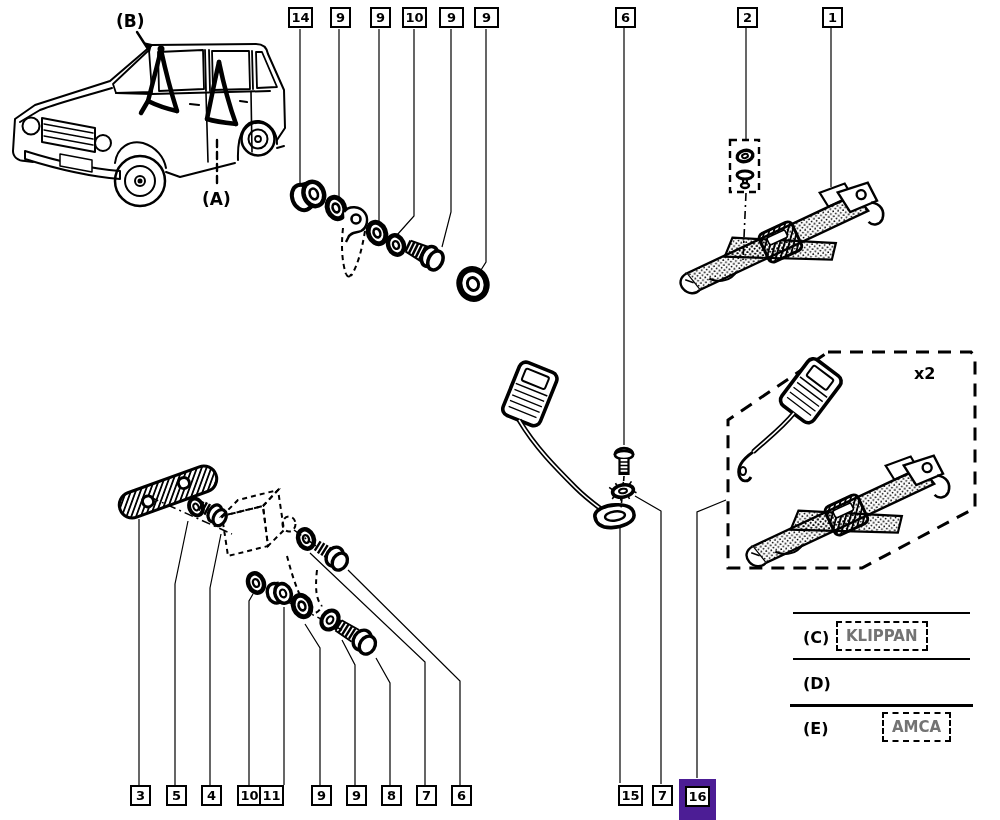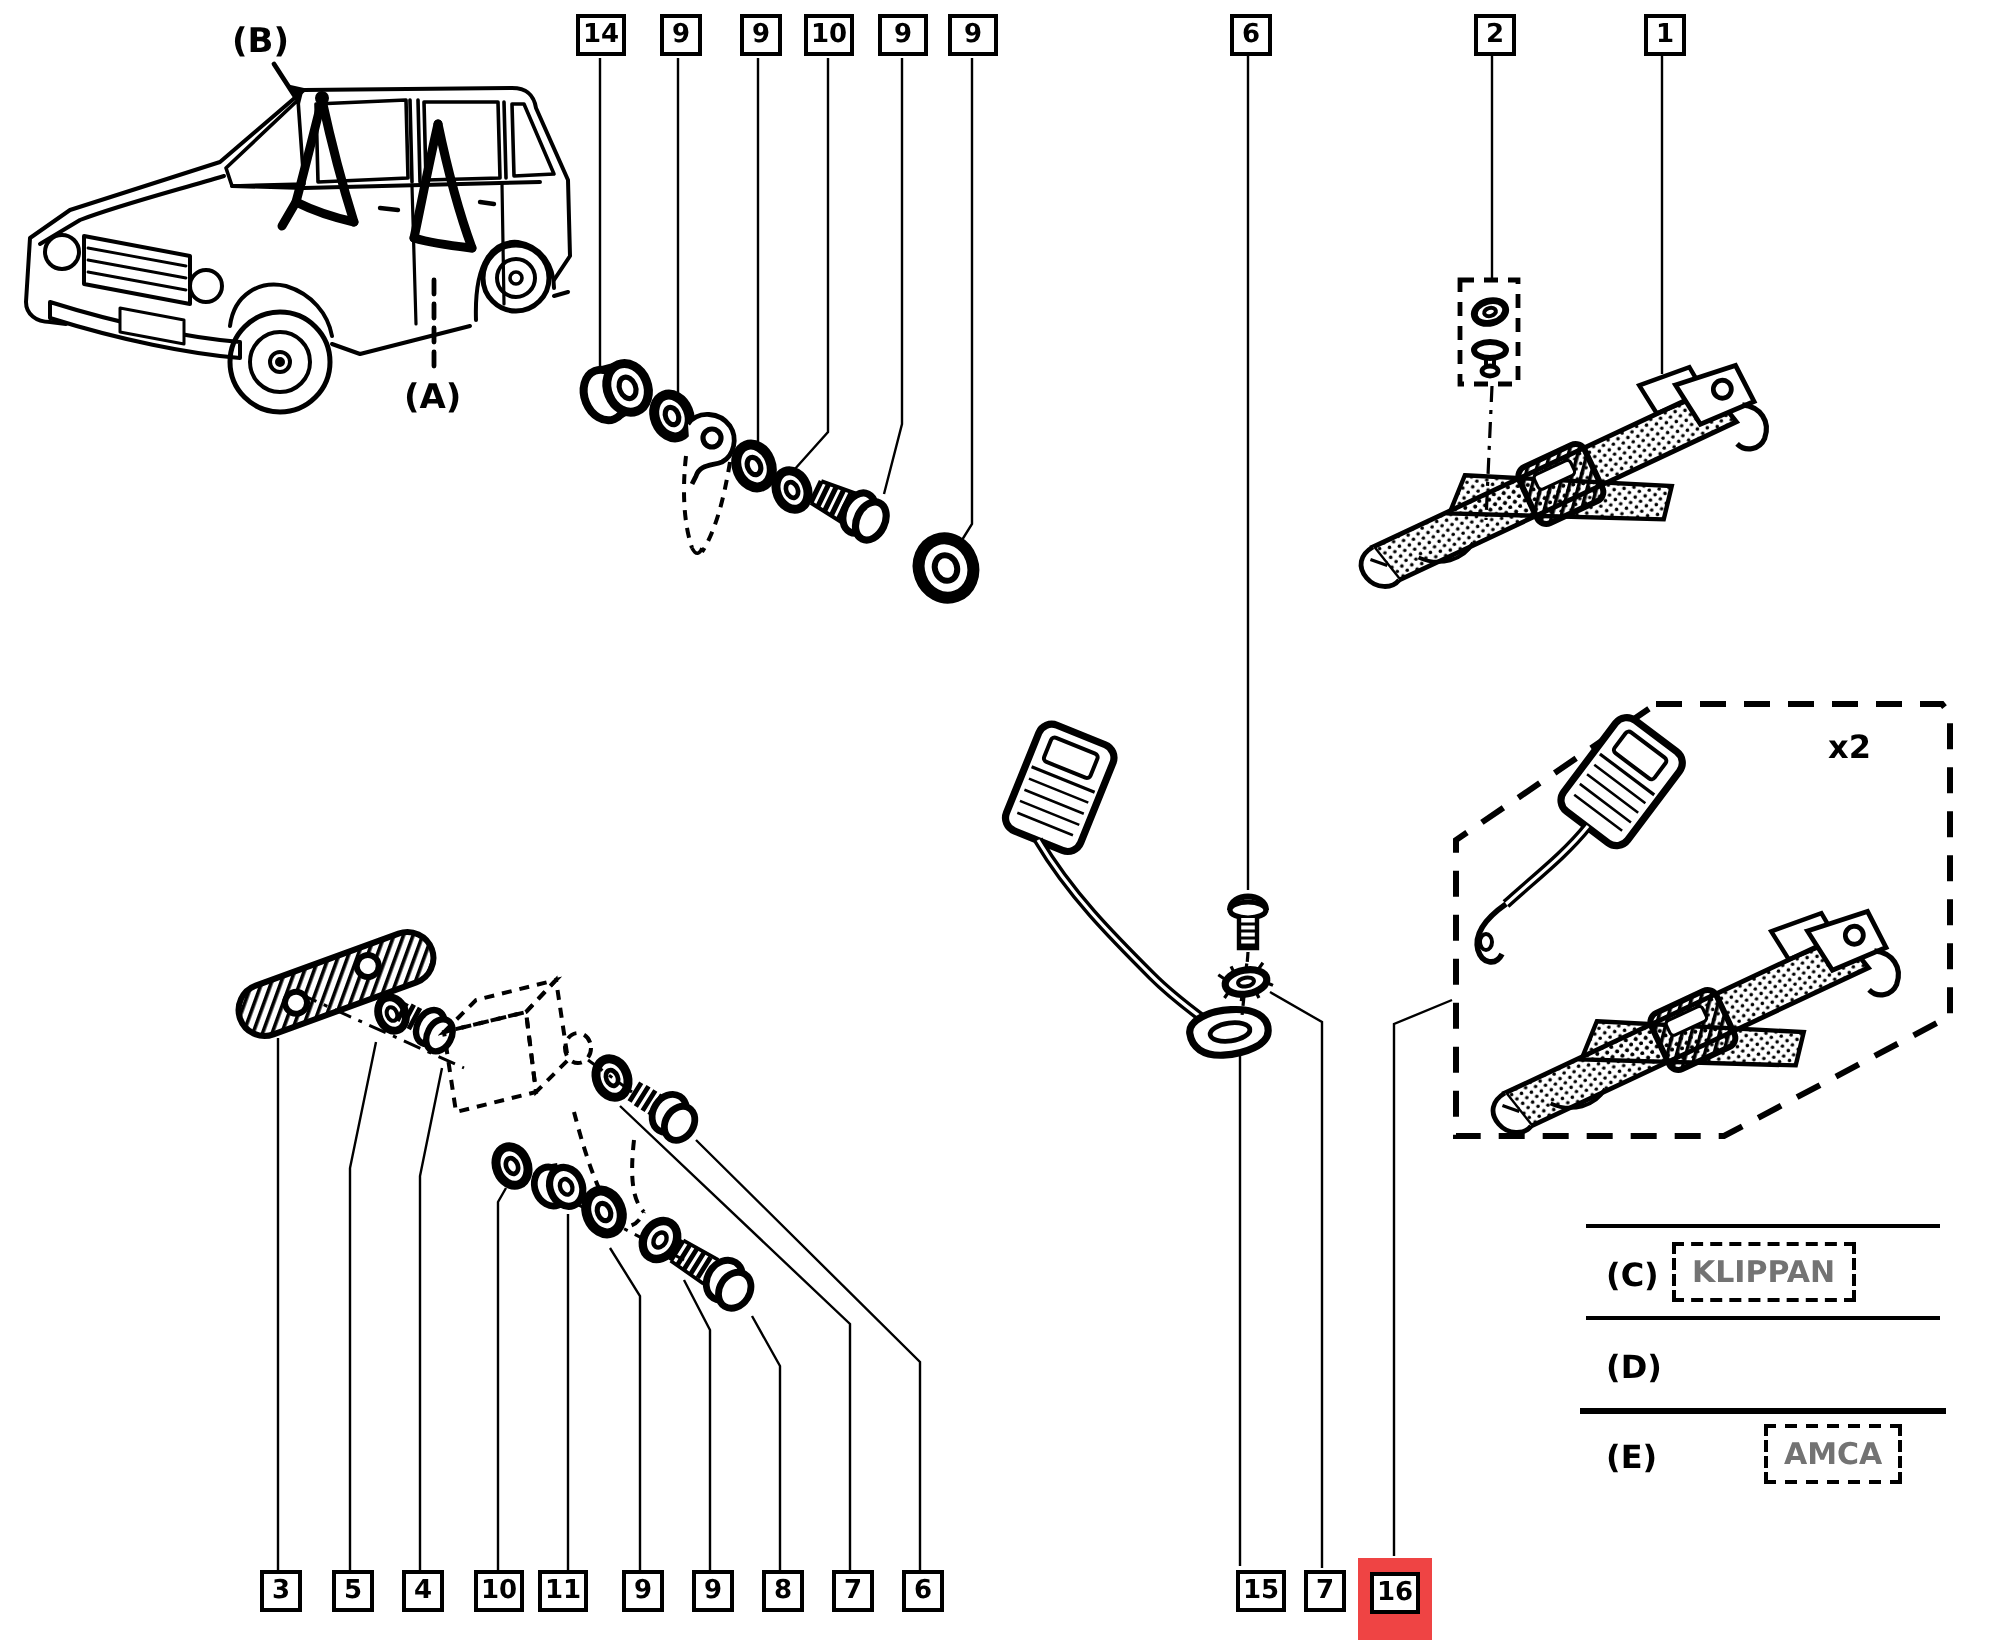--- a/index.html
+++ b/index.html
@@ -262,31 +262,31 @@
   <div class="co" style="left:439px;top:7px;width:21px">9</div>
   <div class="co" style="left:474px;top:7px;width:21px">9</div>
   <div class="co" style="left:615px;top:7px;width:17px">6</div>
   <div class="co" style="left:737px;top:7px;width:17px">2</div>
   <div class="co" style="left:822px;top:7px;width:17px">1</div>
 
   <div class="co" style="left:130px;top:785px;width:17px">3</div>
   <div class="co" style="left:166px;top:785px;width:17px">5</div>
   <div class="co" style="left:201px;top:785px;width:17px">4</div>
   <div class="co" style="left:237px;top:785px;width:21px">10</div>
-  <div class="co" style="left:269px;top:785px;width:21px">11</div>
+  <div class="co" style="left:259px;top:785px;width:21px">11</div>
   <div class="co" style="left:311px;top:785px;width:17px">9</div>
   <div class="co" style="left:346px;top:785px;width:17px">9</div>
   <div class="co" style="left:381px;top:785px;width:17px">8</div>
   <div class="co" style="left:416px;top:785px;width:17px">7</div>
   <div class="co" style="left:451px;top:785px;width:17px">6</div>
 
   <div class="co" style="left:618px;top:785px;width:21px">15</div>
   <div class="co" style="left:652px;top:785px;width:17px">7</div>
 
-  <div class="hl" style="left: 679px; top: 779px; width: 37px; height: 41px; background: #ef4444;">
+  <div class="hl" style="left: 679px; top: 779px; width: 37px; height: 41px; background: #4c1d95;">
     <div class="co" style="left:6px;top:7px;width:21px">16</div>
   </div>
 
   <div class="lbl" style="left:116px;top:11px;font-size:17px">(B)</div>
   <div class="lbl" style="left:202px;top:189px;font-size:17px">(A)</div>
   <div class="lbl" style="left:914px;top:364px;font-size:16px">x2</div>
 
   <div class="rule" style="left:793px;top:612px;width:177px;height:2px"></div>
   <div class="lg-code" style="left:803px;top:628px">(C)</div>
   <div class="lg-box" style="left:836px;top:621px">KLIPPAN</div>

